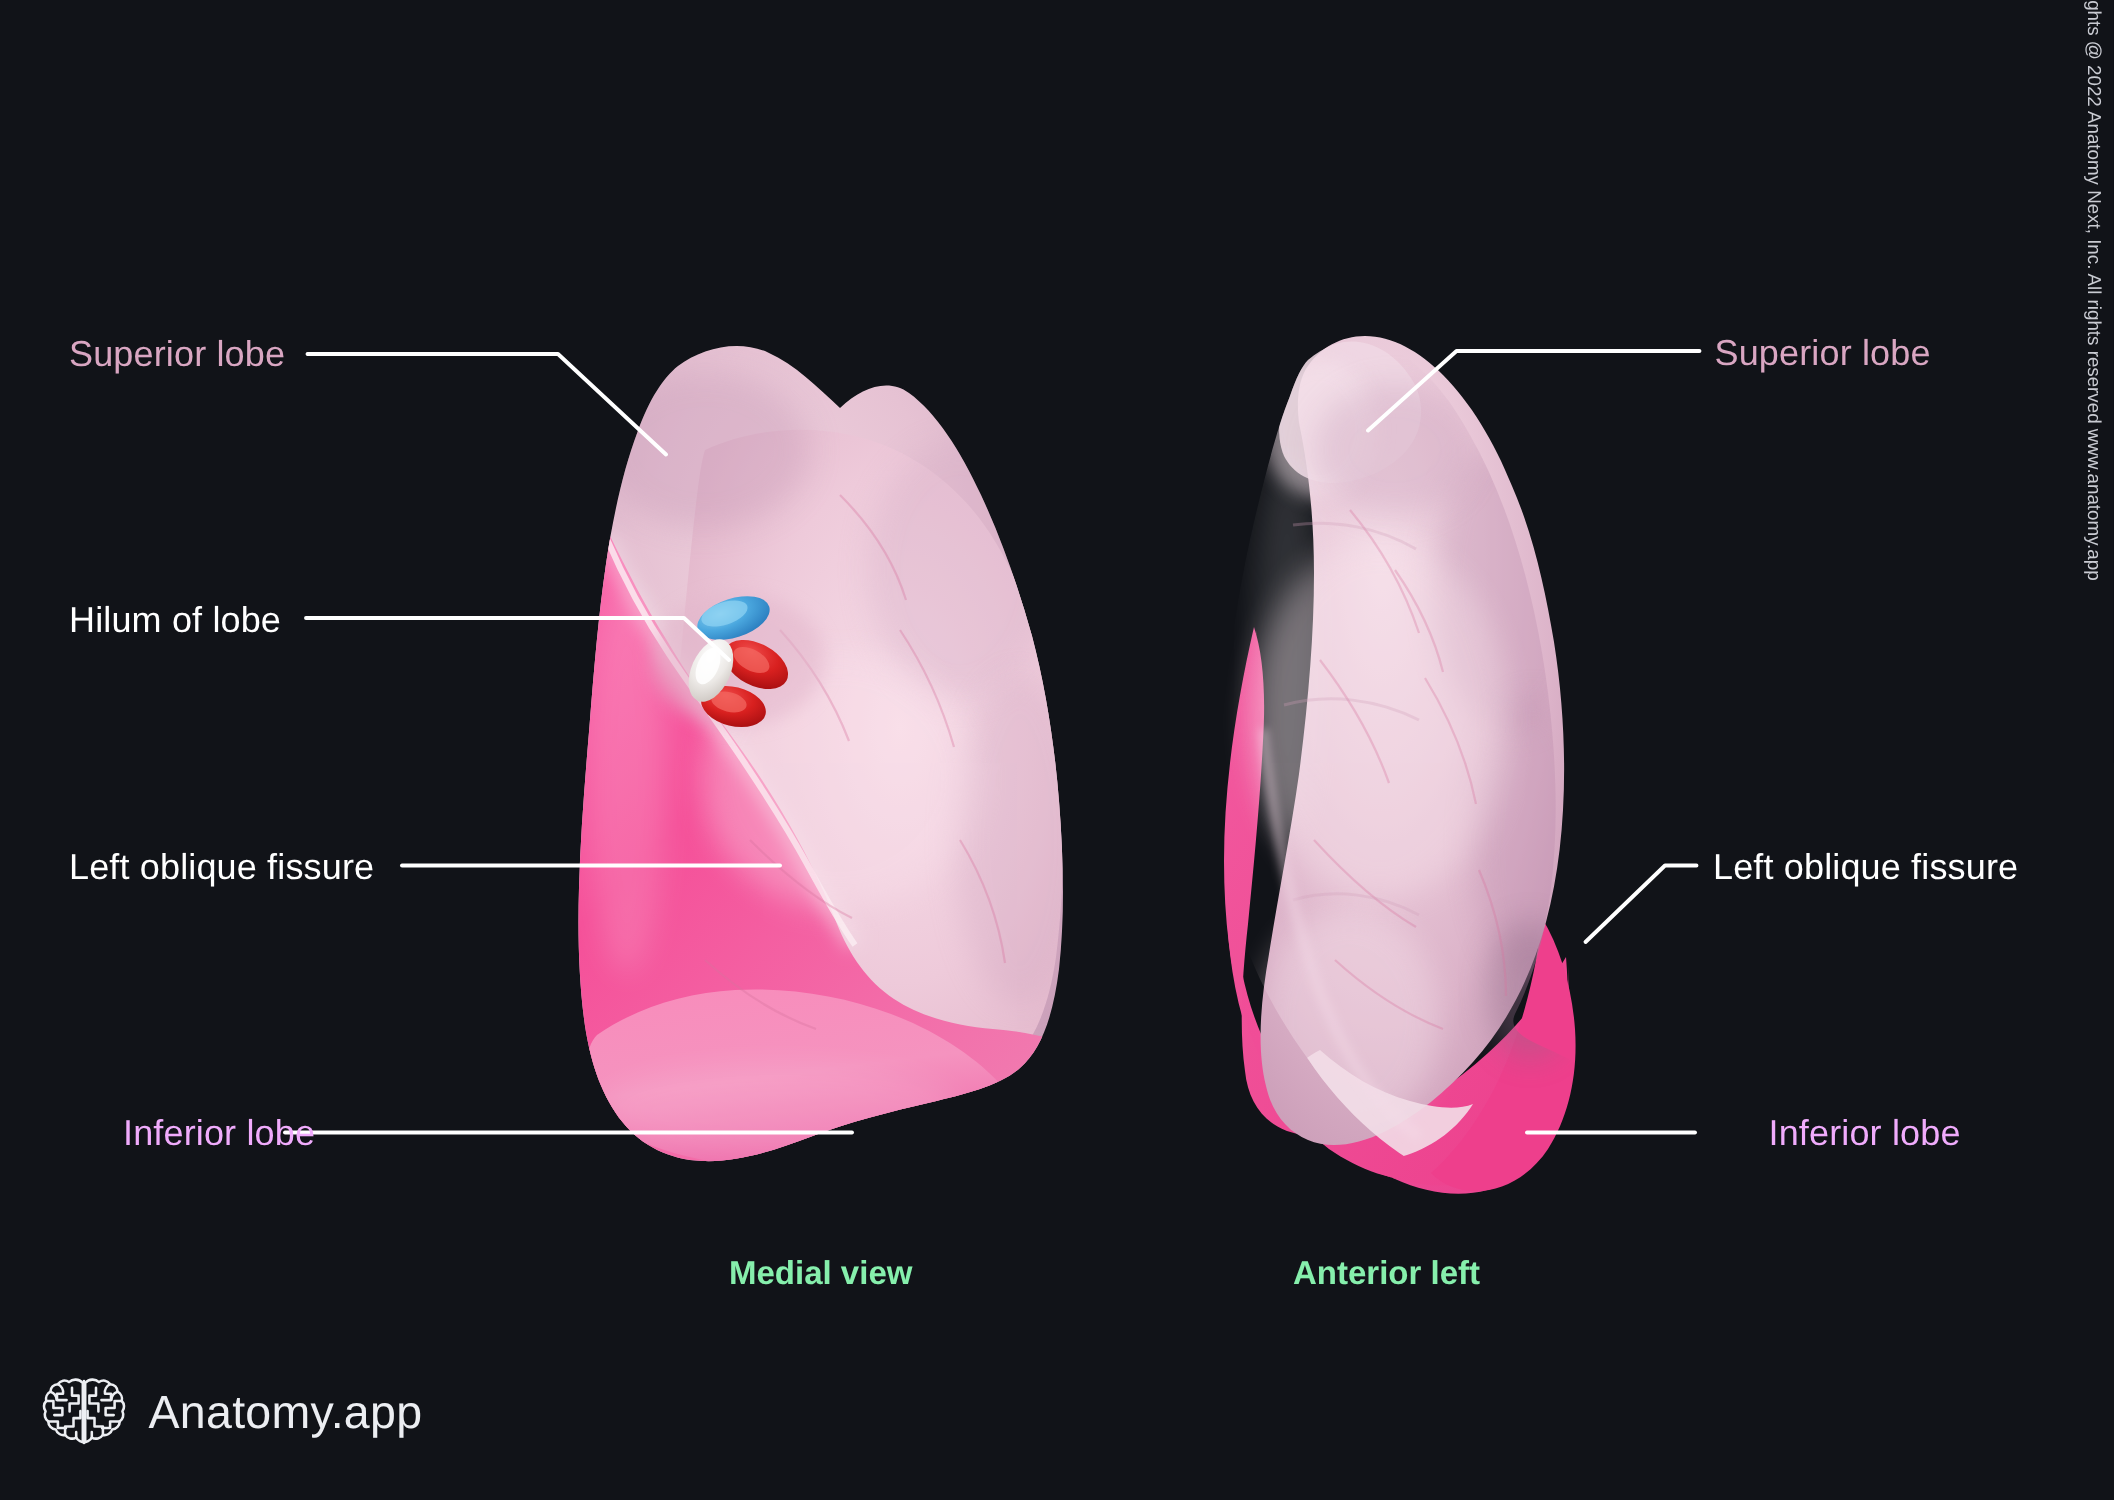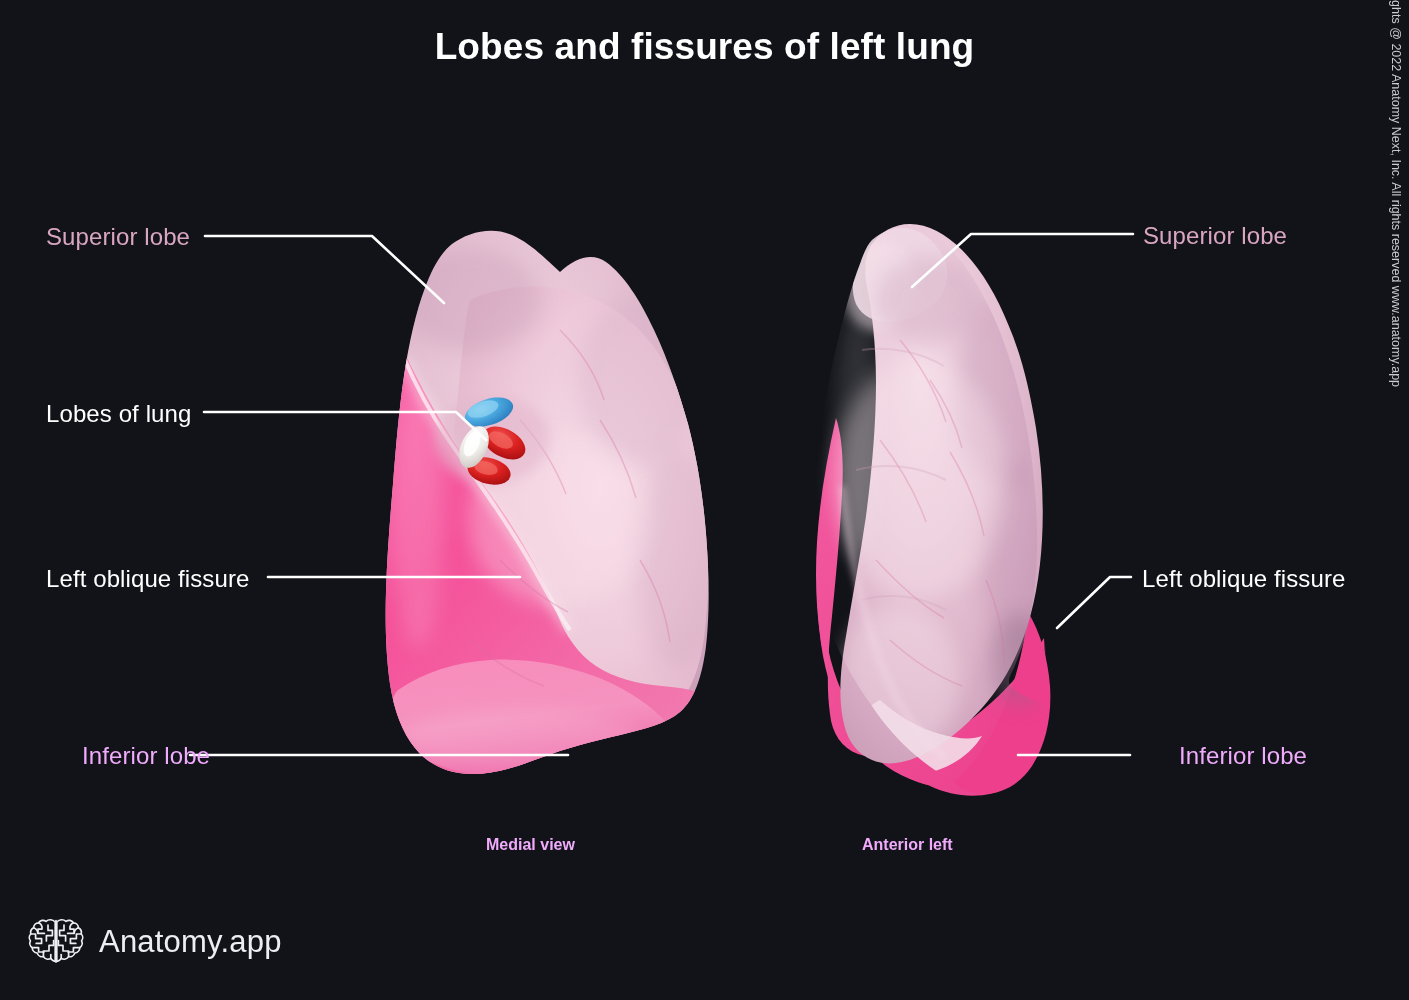--- a/index.html
+++ b/index.html
@@ -37,22 +37,22 @@
     font-size: 24px;
     white-space: nowrap;
     letter-spacing: 0.1px;
   }
   .label.white { color: #ffffff; }
   .label.lightpink { color: #d9a6c2; }
   .label.magenta { color: #f0abfc; margin-left: 36px; }
 
   .viewcaption {
     position: absolute;
-    color: #f0abfc;
-    font-size: 16px;
+    color: #86efac;
+    font-size: 22px;
     font-weight: bold;
     white-space: nowrap;
   }
   #leaders {
     position: absolute;
     left: 0; top: 0;
     width: 1409px; height: 1000px;
     pointer-events: none;
   }
   #art {
@@ -91,21 +91,20 @@
     color: #eceef2;
     font-size: 31px;
     letter-spacing: 0.2px;
   }
 </style>
 </head>
 <body>
 
 <div id="stage">
 
-  <div class="title">Lobes and fissures of left lung</div>
 
   <svg id="art" viewBox="0 0 1409 1000">
     <defs>
 
       <radialGradient id="medSupG" cx="45%" cy="32%" r="78%">
         <stop offset="0%" stop-color="#f0d4e0"></stop>
         <stop offset="42%" stop-color="#e6c2d3"></stop>
         <stop offset="75%" stop-color="#d7afc6"></stop>
         <stop offset="100%" stop-color="#c79cb6"></stop>
       </radialGradient>
@@ -353,21 +352,21 @@
       <polyline points="268,577 520,577"></polyline>
       <polyline points="190,755 568,755"></polyline>
 
       <polyline points="1133,234 971,234 912,287"></polyline>
       <polyline points="1131,577 1110,577 1057,628"></polyline>
       <polyline points="1130,755 1018,755"></polyline>
     </g>
   </svg>
 
   <div class="label lightpink" style="left:46px; top:223px;">Superior lobe</div>
-  <div class="label white" style="left:46px; top:400px;">Lobes of lung</div>
+  <div class="label white" style="left:46px; top:400px;">Hilum of lobe</div>
   <div class="label white" style="left:46px; top:565px;">Left oblique fissure</div>
   <div class="label magenta" style="left:46px; top:742px;">Inferior lobe</div>
 
   <div class="label lightpink" style="left:1143px; top:222px;">Superior lobe</div>
   <div class="label white" style="left:1142px; top:565px;">Left oblique fissure</div>
   <div class="label magenta" style="left:1143px; top:742px;">Inferior lobe</div>
 
   <div class="viewcaption" style="left:486px; top:836px;">Medial view</div>
   <div class="viewcaption" style="left:862px; top:836px;">Anterior left</div>
 

